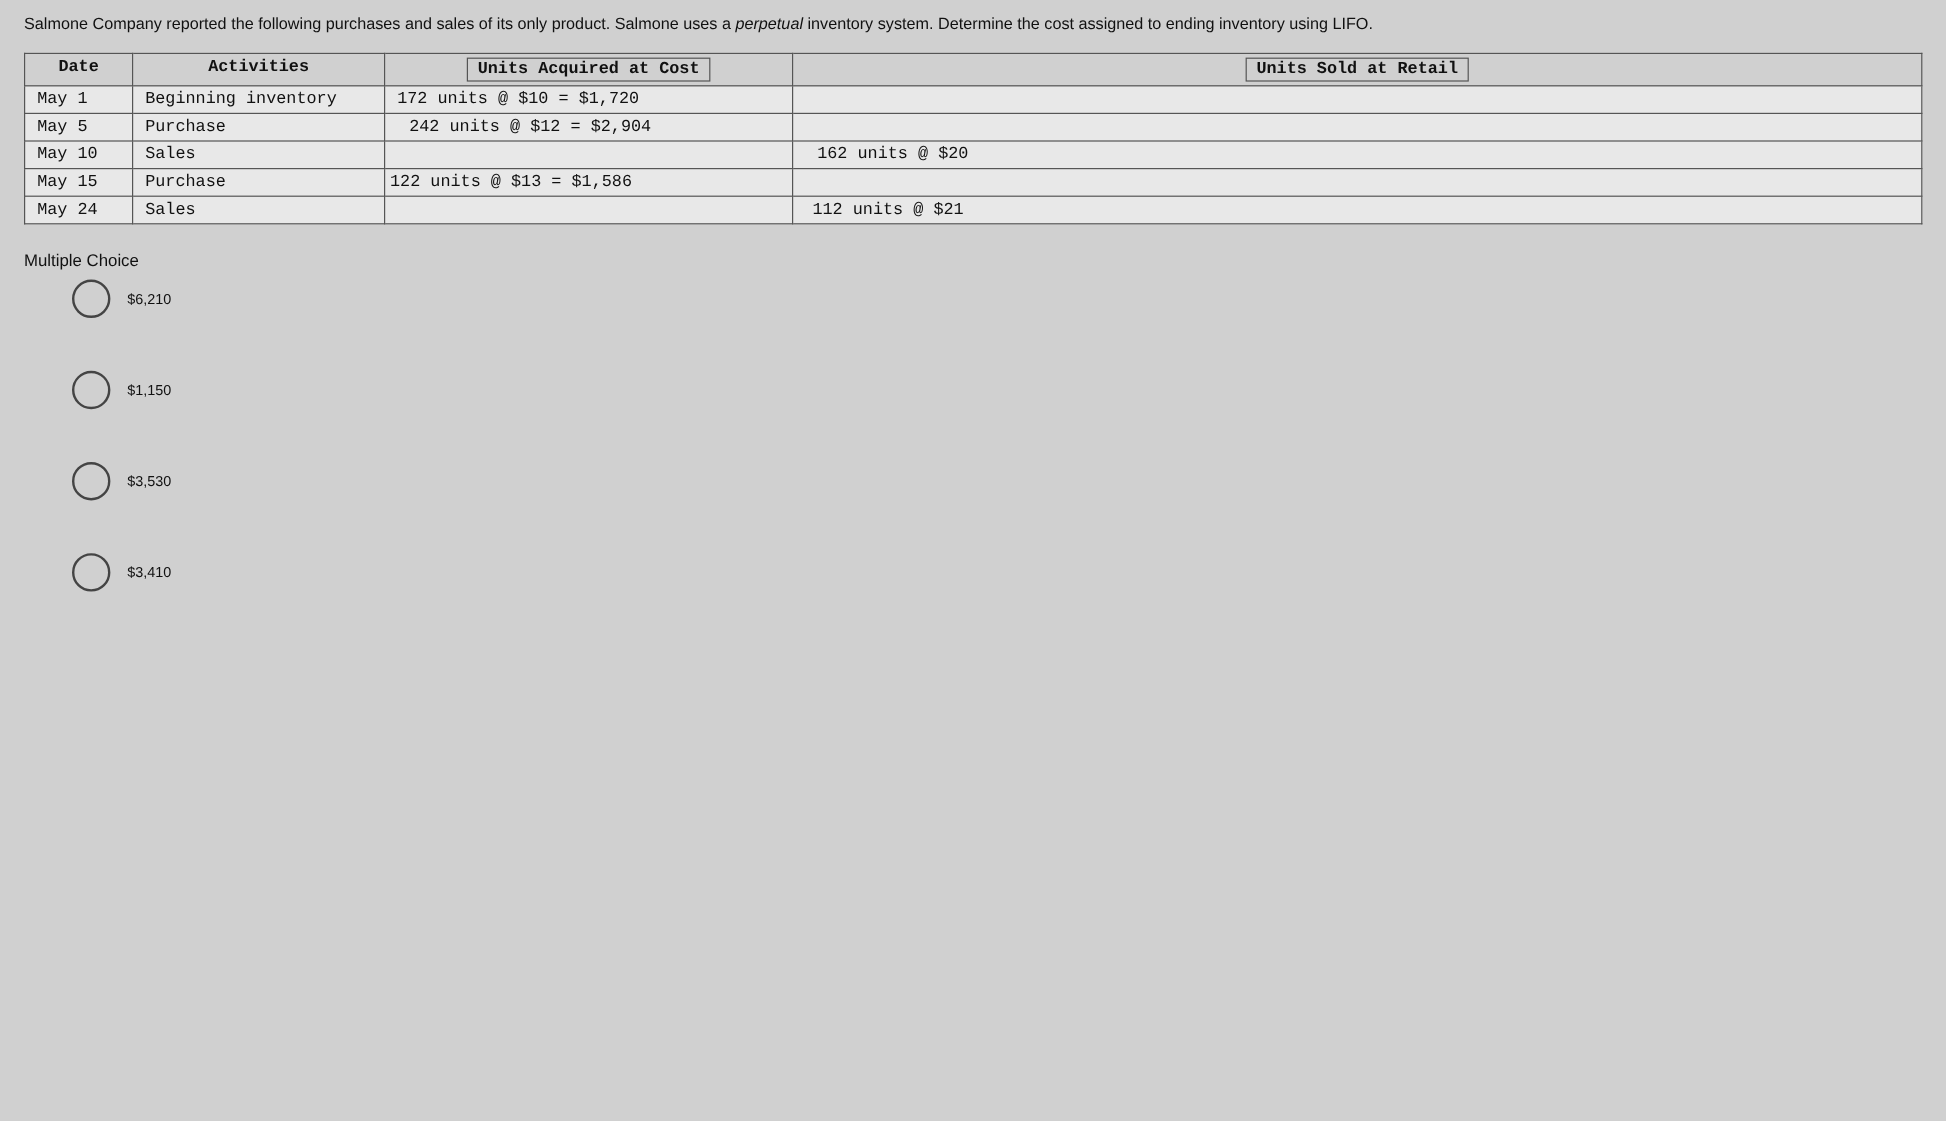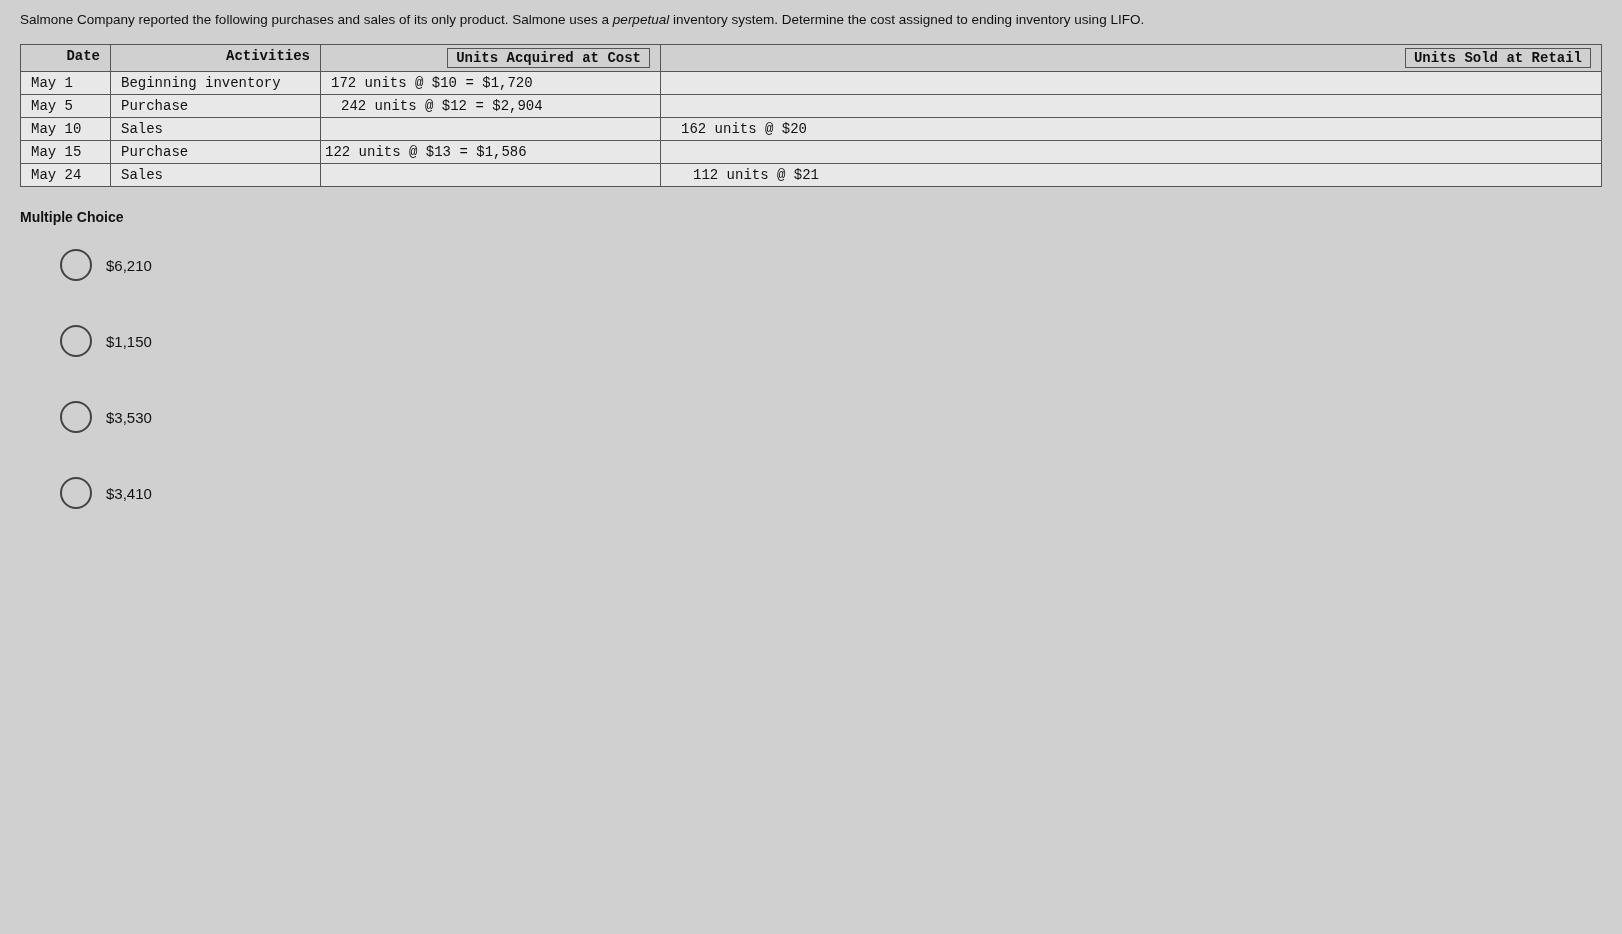--- a/index.html
+++ b/index.html
@@ -41,42 +41,41 @@
     table.inventory-table th,
     table.inventory-table td {
       border: 1px solid #555;
       padding: 3px 10px;
       font-family: 'Courier New', Courier, monospace;
       font-size: 14px;
       vertical-align: top;
     }
 
     table.inventory-table th {
-      text-align: right;
+      text-align: center;
       font-weight: bold;
       background-color: #d0d0d0;
     }
 
     .acquired-header-box {
       border: 1.5px solid #555;
       display: inline-block;
       padding: 1px 8px;
     }
 
     .sold-header-box {
       border: 1.5px solid #555;
       display: inline-block;
       padding: 1px 8px;
     }
 
     .multiple-choice-label {
       font-family: Arial, sans-serif;
       font-size: 14px;
-      margin-bottom: 16px;
-      font-weight: bold;
+      font-weight: normal;
     }
 
     .option-row {
       display: flex;
       align-items: center;
       margin-bottom: 28px;
       padding: 8px 10px;
       cursor: pointer;
       border-radius: 3px;
     }
@@ -101,21 +100,21 @@
 
     .radio-inner {
       width: 20px;
       height: 20px;
       border-radius: 50%;
       background-color: #1a1a4e;
     }
 
     .option-label {
       font-family: Arial, sans-serif;
-      font-size: 15px;
+      font-size: 12px;
       color: #111;
     }
 
     .options-container {
       padding-left: 30px;
     }
   </style>
 </head>
 <body>
 
@@ -162,21 +161,21 @@
       <tr>
         <td>May 15</td>
         <td>Purchase</td>
         <td style="padding-left: 4px;">122 units @ $13 = $1,586</td>
         <td style="padding-left: 20px;"></td>
       </tr>
       <tr>
         <td>May 24</td>
         <td>Sales</td>
         <td style="padding-left: 20px;"></td>
-        <td style="padding-left: 32px;">112 units @ $21</td>
+        <td style="padding-left: 16px;">112 units @ $21</td>
       </tr>
     </tbody>
 </table>
 
 <div>
   <div class="multiple-choice-label">Multiple Choice</div>
   <div class="options-container" id="options-container">
   <div class="option-row">
         <div class="radio-outer"></div>
         <span class="option-label">$6,210</span>

